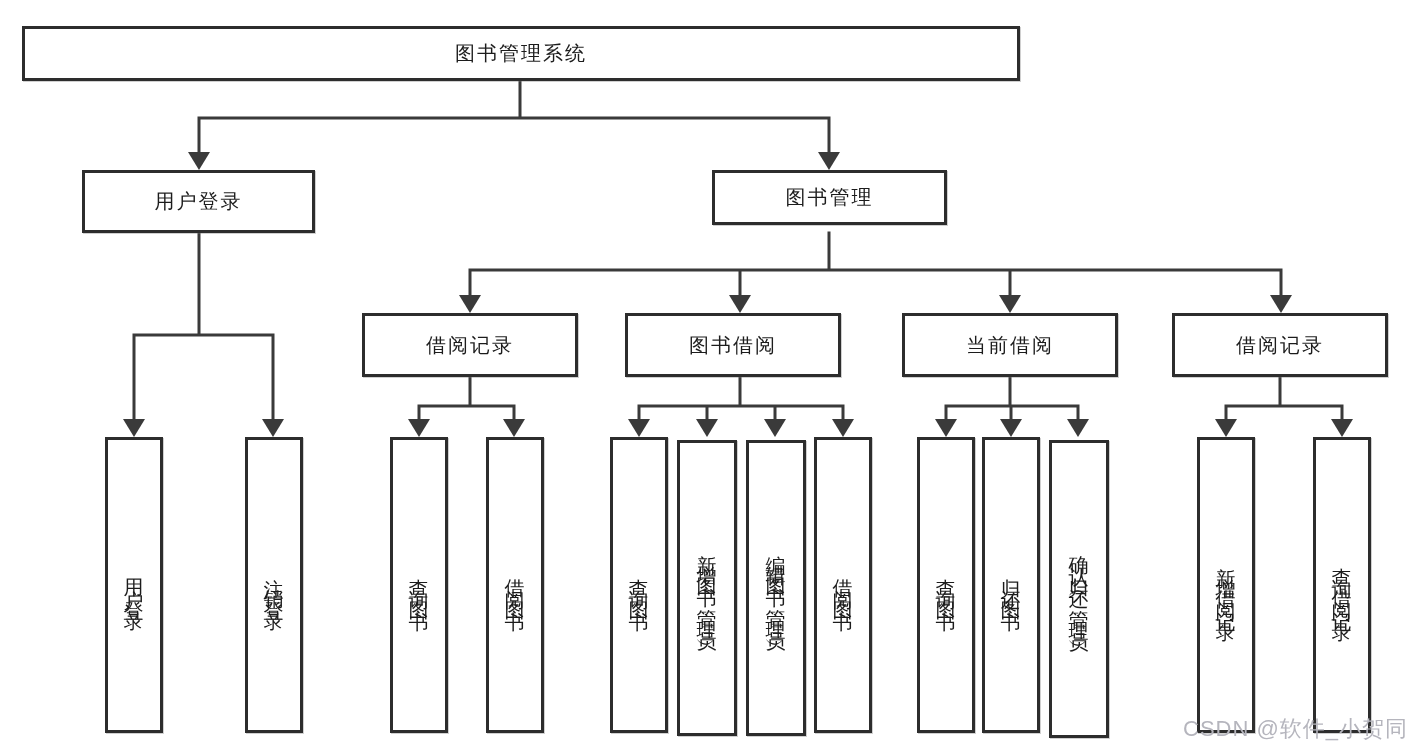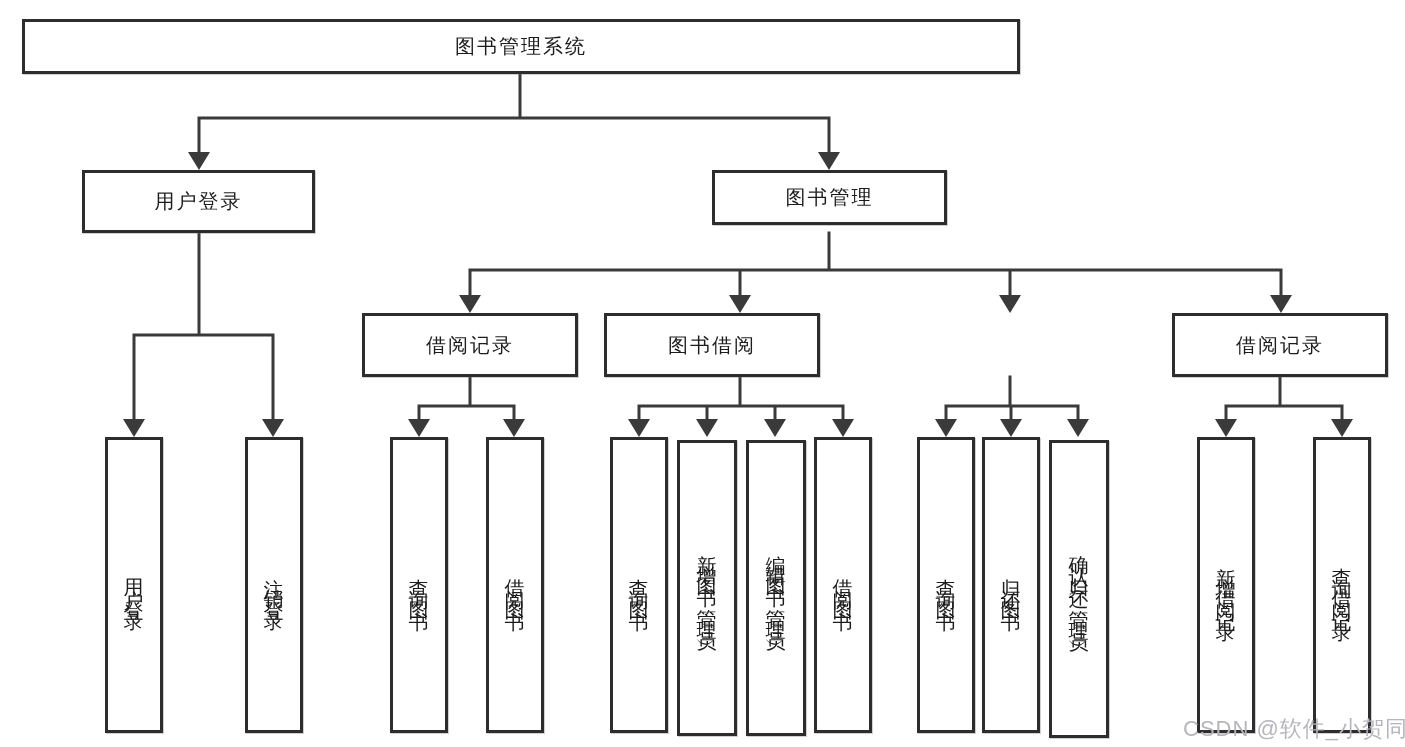--- a/index.html
+++ b/index.html
@@ -62,36 +62,39 @@
     <use href="#ah" x="707" y="437"></use>
     <use href="#ah" x="775" y="437"></use>
     <use href="#ah" x="843" y="437"></use>
     <use href="#ah" x="946" y="437"></use>
     <use href="#ah" x="1011" y="437"></use>
     <use href="#ah" x="1078" y="437"></use>
     <use href="#ah" x="1226" y="437"></use>
     <use href="#ah" x="1342" y="437"></use>
   </svg>
 
-  <div class="box" style="left:22px; top:19px; width:998px; height:55px;">
+  <div class="box" style="left:22px; top:26px; width:998px; height:55px;">
     <span>图书管理系统</span>
   </div>
 
   <div class="box" style="left:82px; top:170px; width:233px; height:63px;">
     <span>用户登录</span>
   </div>
   <div class="box" style="left:712px; top:170px; width:235px; height:55px;">
     <span>图书管理</span>
   </div>
 
   <div class="box" style="left:362px; top:313px; width:216px; height:64px;">
     <span>借阅记录</span>
   </div>
-  <div class="box" style="left:604px; top:313px; width:216px; height:64px;">
+  <div class="box" style="left:625px; top:313px; width:216px; height:64px;">
     <span>图书借阅</span>
+  </div>
+  <div class="box" style="left:902px; top:313px; width:216px; height:64px;">
+    <span>当前借阅</span>
   </div>
   <div class="box" style="left:1172px; top:313px; width:216px; height:64px;">
     <span>借阅记录</span>
   </div>
 
   <div class="box vbox" style="left:105px; top:437px; width:58px; height:296px;">
     <span>用户登录</span>
   </div>
   <div class="box vbox" style="left:245px; top:437px; width:58px; height:296px;">
     <span>注销登录</span>

